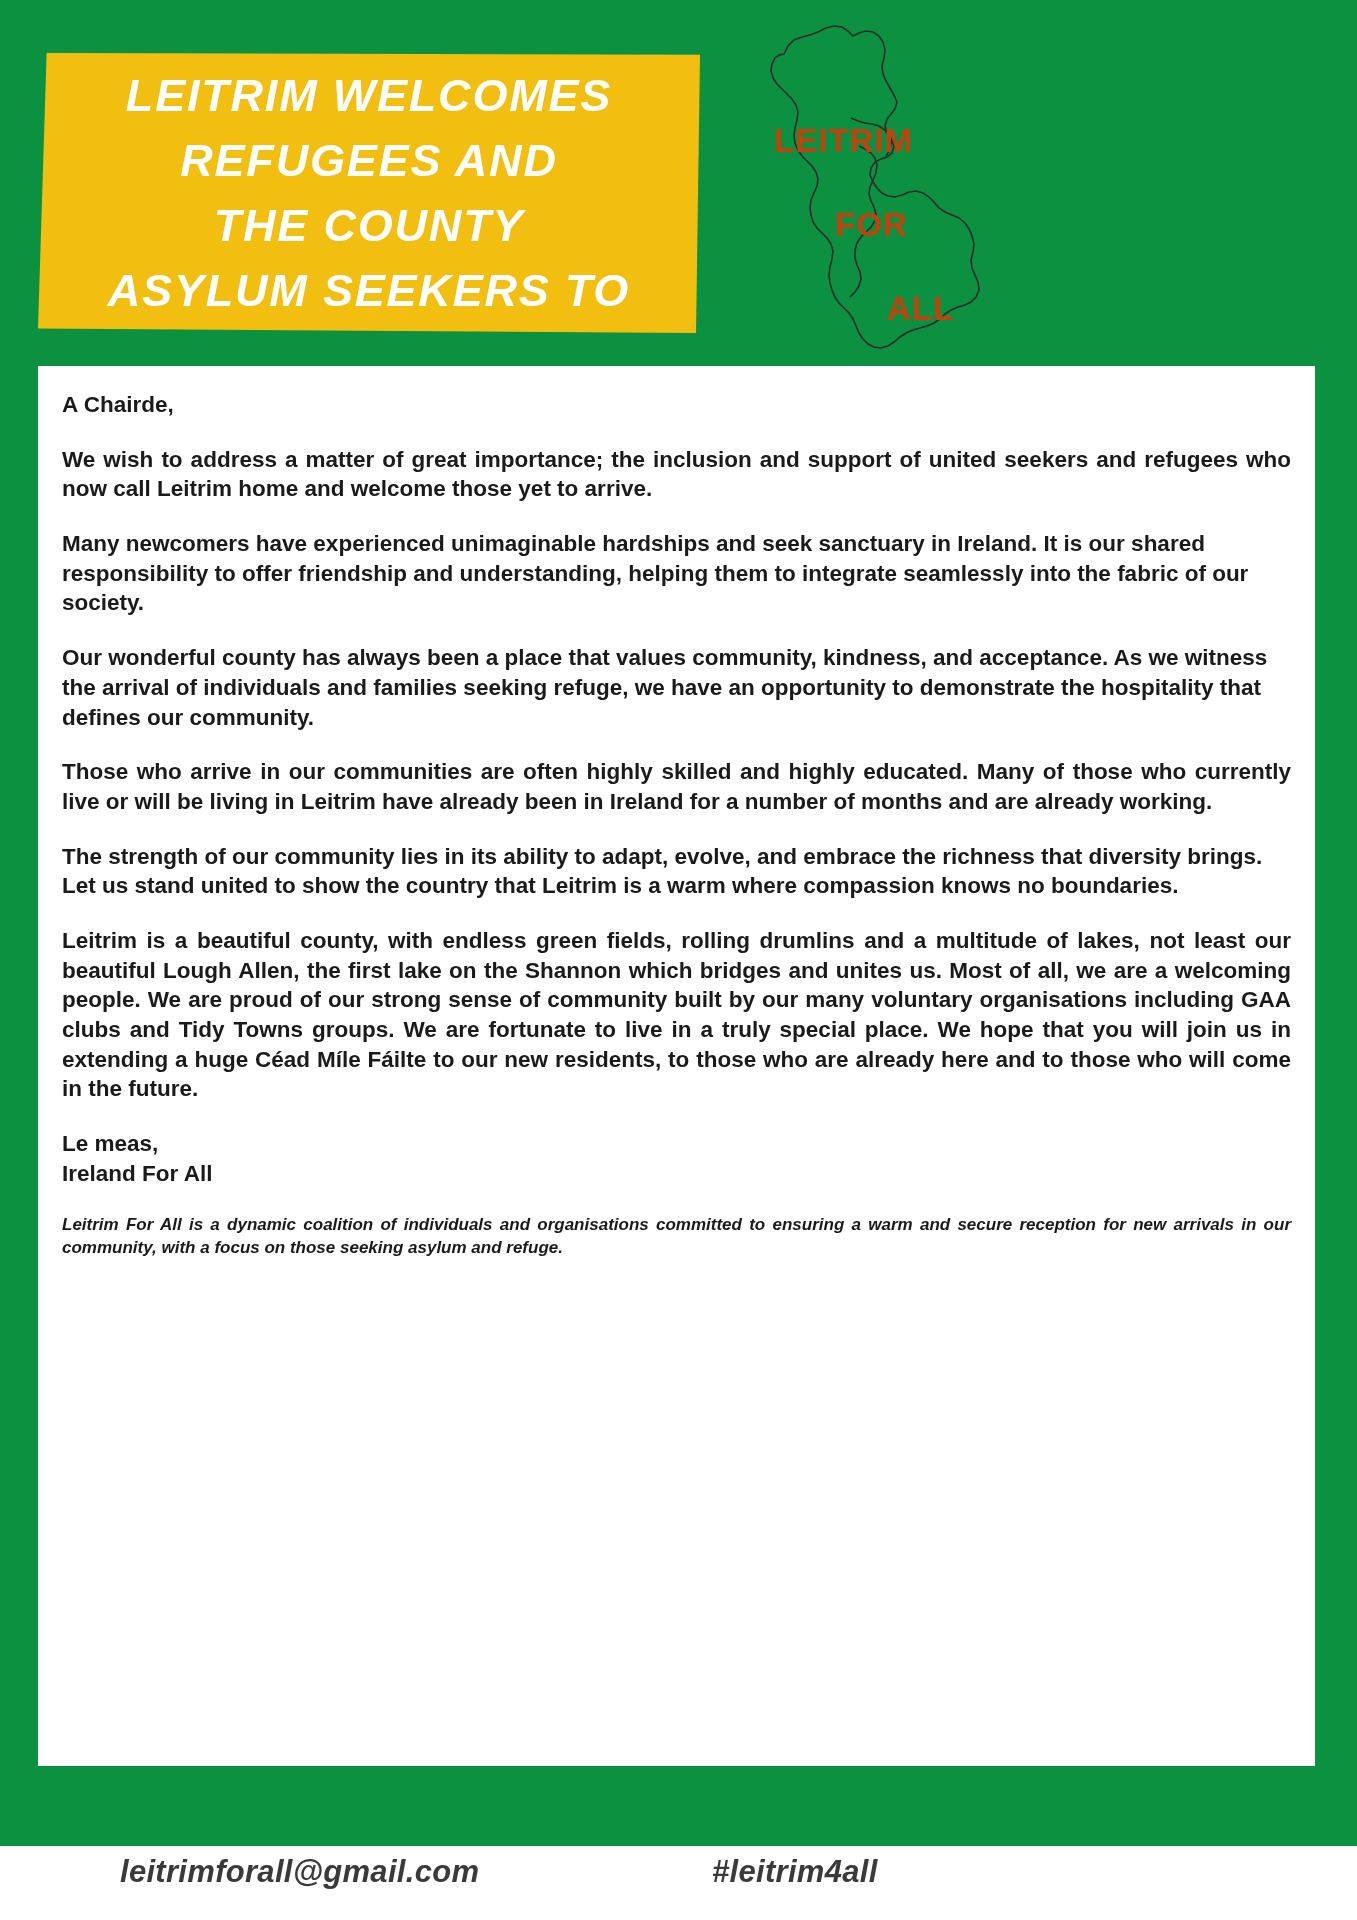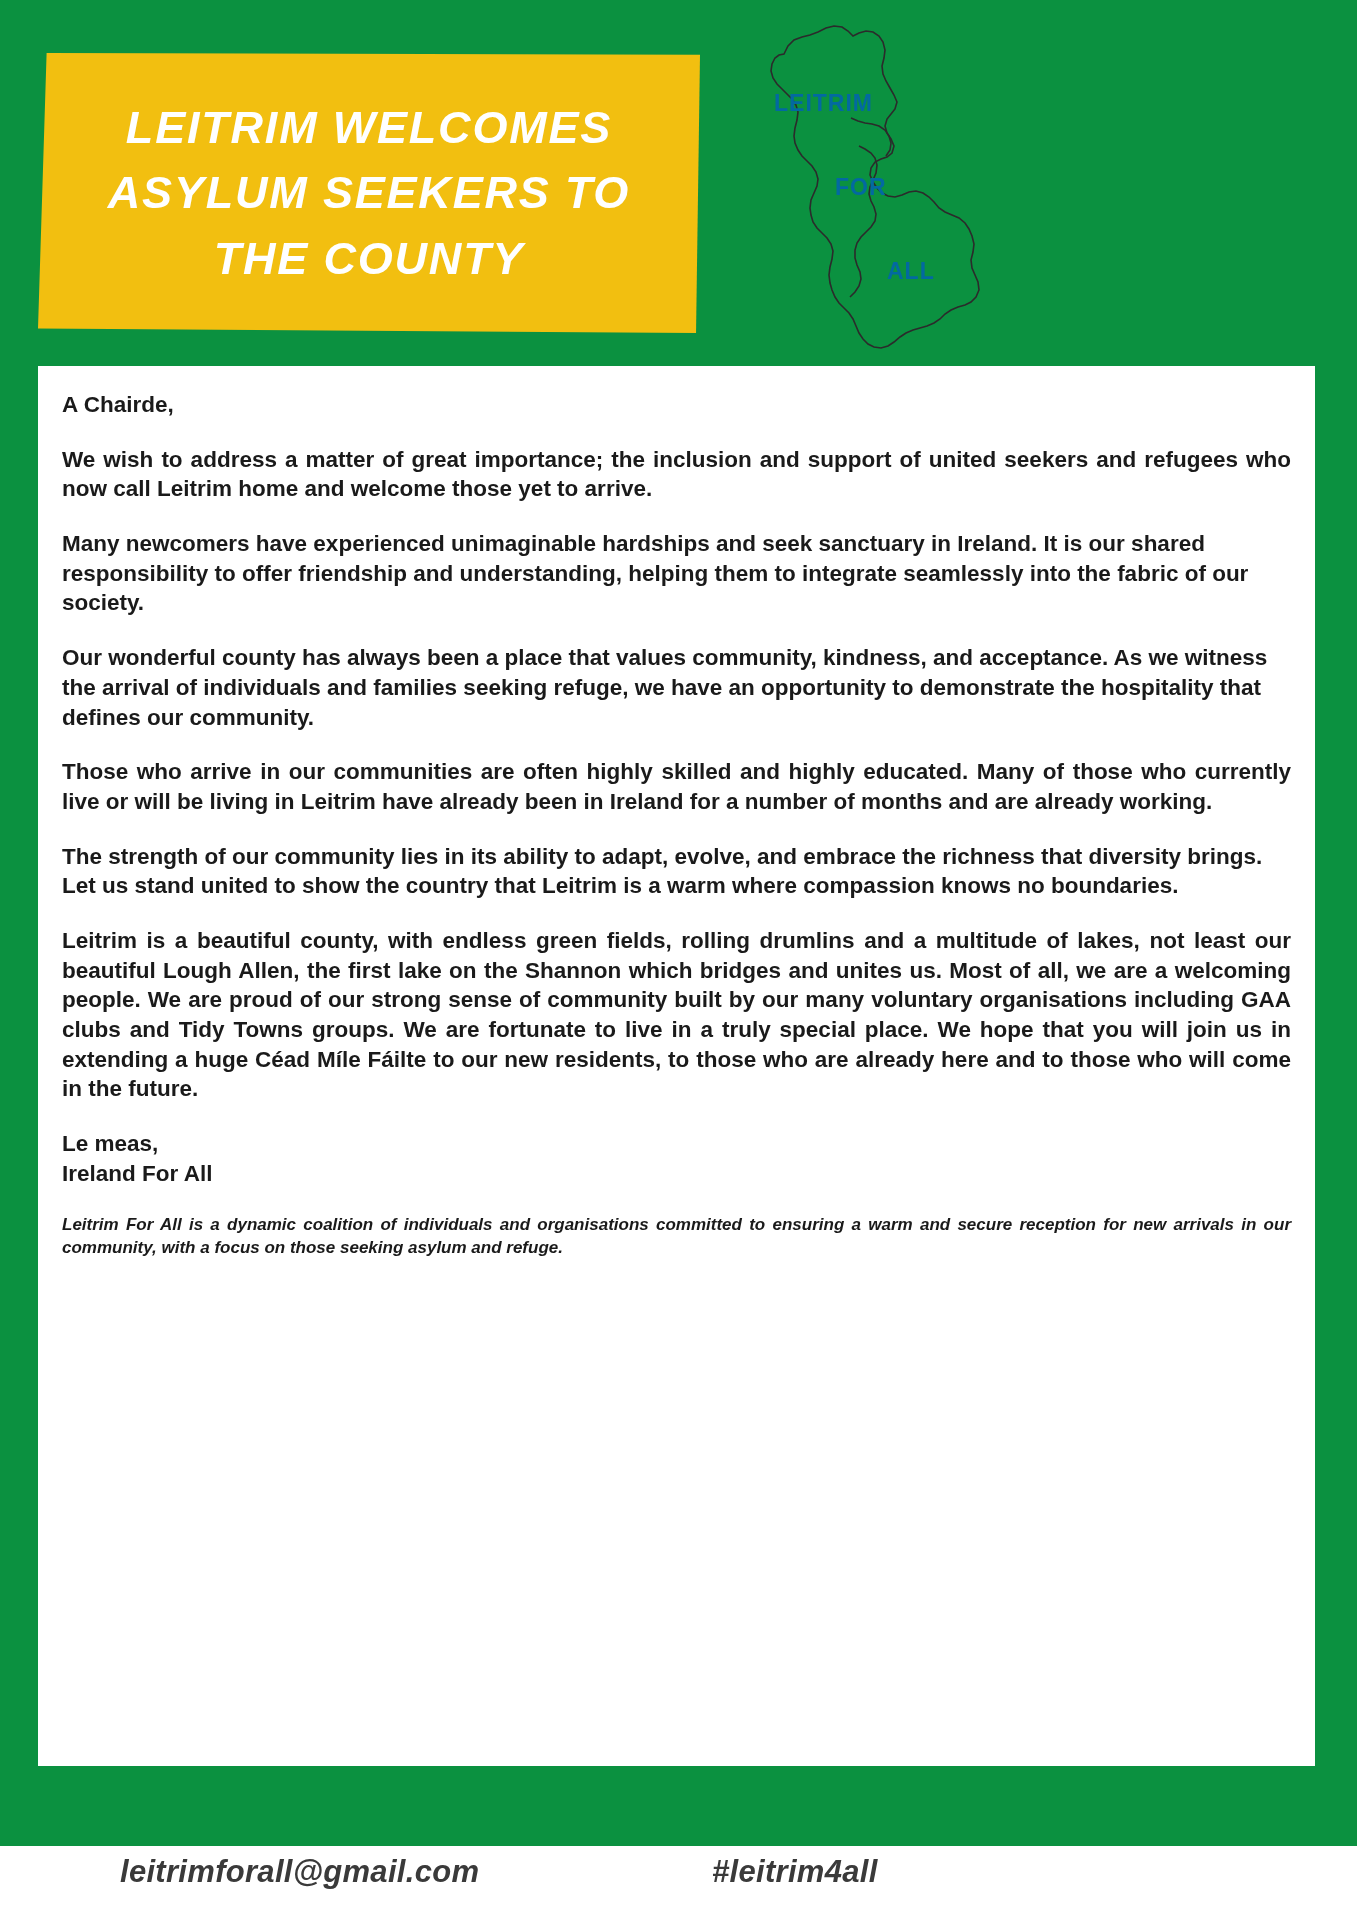--- a/index.html
+++ b/index.html
@@ -78,26 +78,27 @@
     position: absolute;
     left: 722px;
     top: 6px;
     width: 300px;
     height: 350px;
   }
   .map-wrap svg { display: block; width: 100%; height: 100%; }
 
   .map-label {
     position: absolute;
-    color: #0369a1;
-    font-family: "Liberation Sans", sans-serif;
-    font-weight: bold;
-    font-size: 23px;
+    color: #c2410c;
+    font-family: "Liberation Sans", sans-serif;
+    font-weight: bold;
+    font-size: 33px;
     letter-spacing: 1px;
     white-space: nowrap;
+    margin-top: 32px;
   }
   .map-label.leitrim { left: 52px; top: 84px; }
   .map-label.for     { left: 113px; top: 168px; }
   .map-label.all     { left: 165px; top: 252px; }
 
   
   .letter-card {
     position: absolute;
     left: 38px;
     top: 366px;
@@ -157,22 +158,23 @@
 
 <div class="poster">
 
   <div class="green-panel"></div>
 
   <div class="header">
 
     <div class="title-plate">
       <div class="title-text">
         <span class="tline">LEITRIM WELCOMES</span>
+        <span class="tline">REFUGEES AND</span>
+        <span class="tline">THE COUNTY</span>
         <span class="tline">ASYLUM SEEKERS TO</span>
-        <span class="tline">THE COUNTY</span>
       </div>
     </div>
 
     <div class="map-wrap">
       <svg viewBox="0 0 300 350" xmlns="http://www.w3.org/2000/svg">
         <path d="M62 48 L66 40 L72 34 L80 31 L88 29 L96 26 L104 22 L112 20 L120 21 L126 25 L131 30 L137 27 L144 25 L151 26 L157 30 L161 36 L163 44 L162 52 L160 60 L161 68 L164 75 L168 82 L172 89 L175 96 L173 103 L169 108 L165 113 L163 120 L165 127 L169 133 L172 140 L170 147 L165 151 L159 153 L153 156 L149 162 L148 169 L151 176 L155 182 L160 187 L166 190 L173 191 L180 189 L187 186 L194 185 L201 187 L207 191 L212 196 L217 202 L223 206 L230 209 L237 212 L243 217 L247 223 L250 230 L252 238 L251 246 L249 254 L250 262 L253 269 L256 276 L257 284 L254 291 L249 296 L243 299 L236 301 L229 304 L223 308 L218 313 L212 317 L205 320 L198 322 L191 324 L184 327 L178 331 L172 336 L166 340 L159 342 L152 341 L146 338 L141 333 L137 327 L134 320 L131 313 L127 307 L122 302 L117 297 L113 291 L110 284 L108 277 L107 269 L108 261 L110 253 L111 245 L109 238 L105 232 L100 227 L95 222 L91 216 L89 209 L88 202 L89 194 L92 187 L95 180 L96 173 L94 166 L90 160 L85 155 L80 150 L76 144 L73 137 L72 130 L73 122 L75 114 L76 106 L74 99 L70 93 L65 88 L60 83 L55 78 L51 72 L49 65 L50 58 L53 52 L57 49 L62 48 Z" fill="none" stroke="#2b2b2b" stroke-width="1.6"></path>
         <path d="M137 140 L143 143 L149 147 L153 152 L155 159 L154 167 L151 174 L148 181 L147 188 L149 195 L152 201 L154 208 L153 215 L149 221 L144 226 L139 231 L135 237 L133 244 L133 252 L135 259 L138 266 L139 273 L137 280 L133 286 L128 291" fill="none" stroke="#2b2b2b" stroke-width="1.6"></path>
         <path d="M129 112 L136 115 L143 117 L150 118 L157 120 L163 124 L167 130 L169 137 L168 144 L164 150" fill="none" stroke="#2b2b2b" stroke-width="1.6"></path>
       </svg>
       <span class="map-label leitrim">LEITRIM</span>

